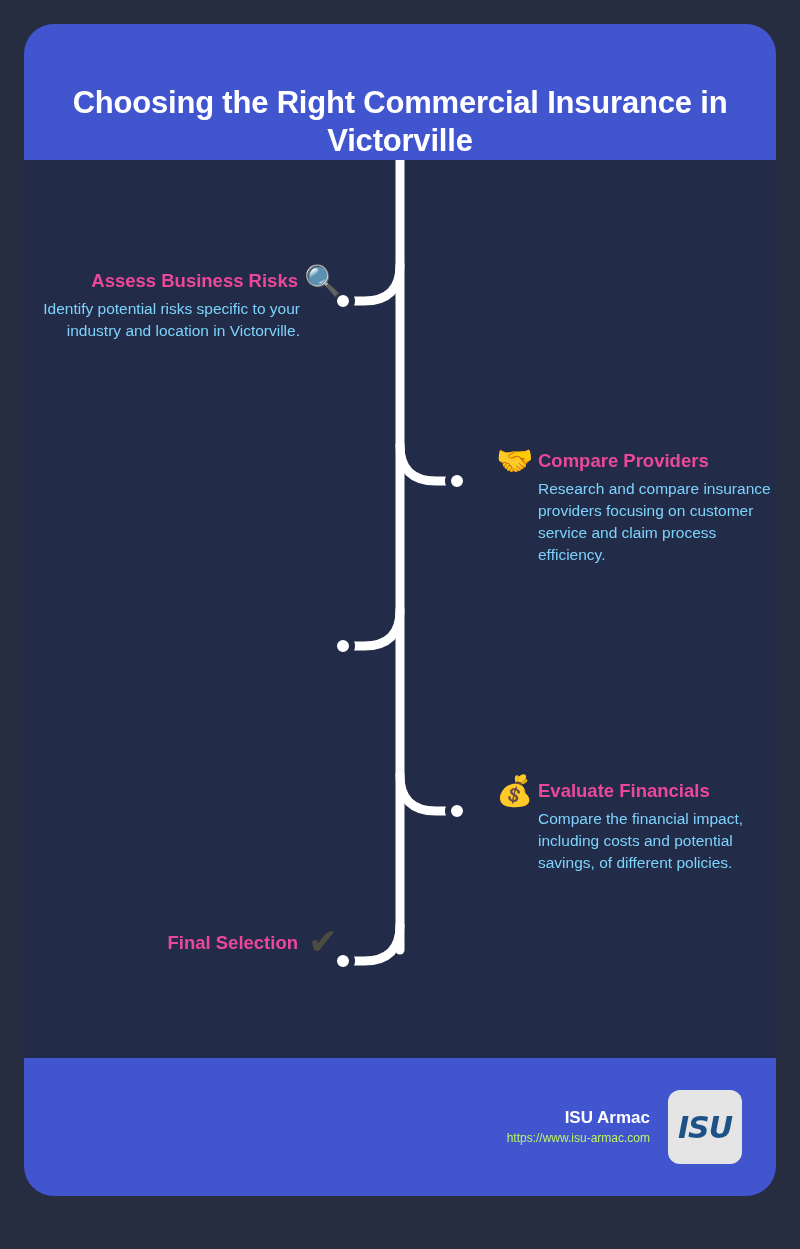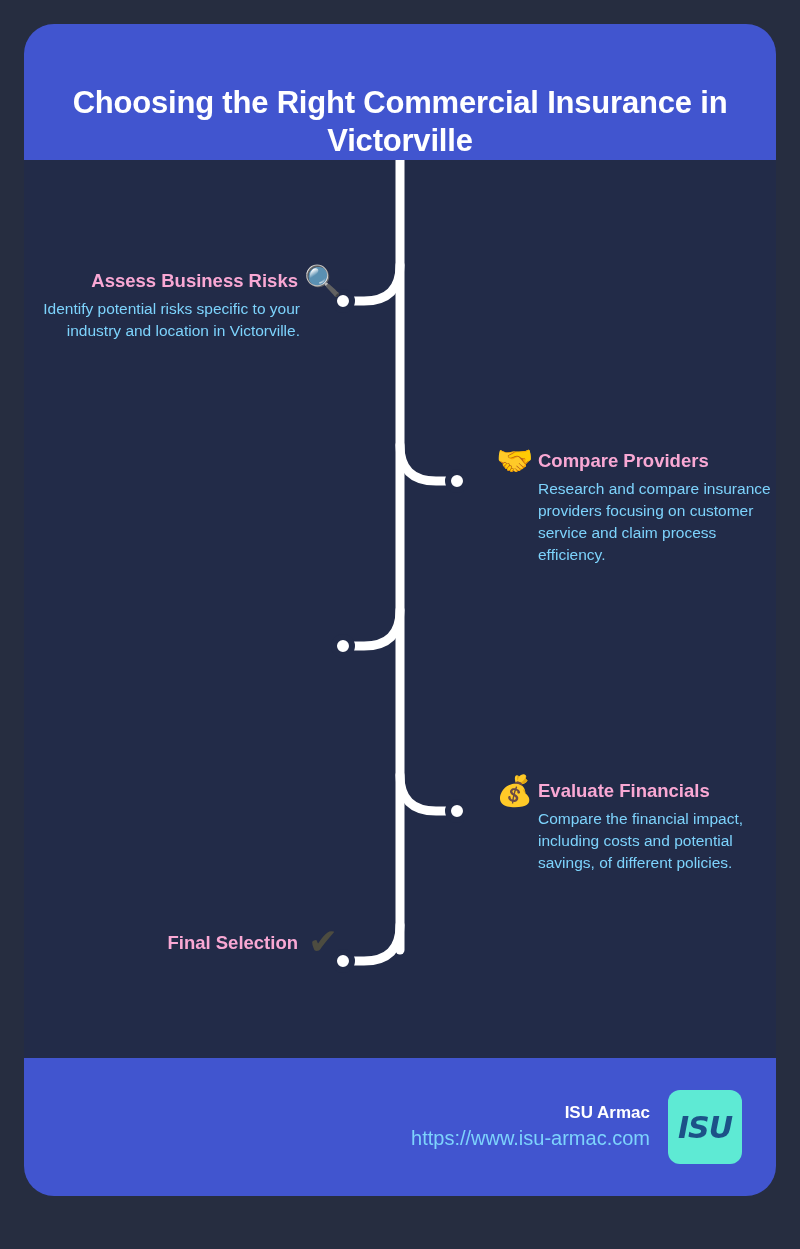--- a/index.html
+++ b/index.html
@@ -77,21 +77,21 @@
     align-items: flex-start;
   }
   .step-left  { flex-direction: row; justify-content: flex-end; }
   .step-right { flex-direction: row; justify-content: flex-start; }
 
   .step-text { width: 258px; }
   .step-left  .step-text { text-align: right; }
   .step-right .step-text { text-align: left; }
 
   .step-title {
-    color: #f9a8d4;
+    color: #ec4899;
     font-size: 18.5px;
     font-weight: bold;
     line-height: 1.2;
     margin-bottom: 6px;
     white-space: nowrap;
   }
   .step-left .step-title  { padding-right: 2px; }
 
   .step-desc {
     color: #7dd3fc;
@@ -140,29 +140,29 @@
     padding-left: 40px;
   }
   #footer-text { text-align: right; margin-right: 18px; }
   #footer-brand {
     color: #ffffff;
     font-size: 17px;
     font-weight: bold;
     line-height: 1.35;
   }
   #footer-url {
-    color: #7dd3fc;
-    font-size: 20px;
+    color: #bef264;
+    font-size: 12px;
     line-height: 1.35;
     text-align: center;
   }
   #footer-logo {
     width: 74px;
     height: 74px;
-    background: #5eead4;
+    background: #e5e5e5;
     border-radius: 12px;
     display: flex;
     align-items: center;
     justify-content: center;
   }
   #footer-logo-mark {
     color: #1c5288;
     font-size: 30px;
     font-weight: bold;
     font-style: italic;

